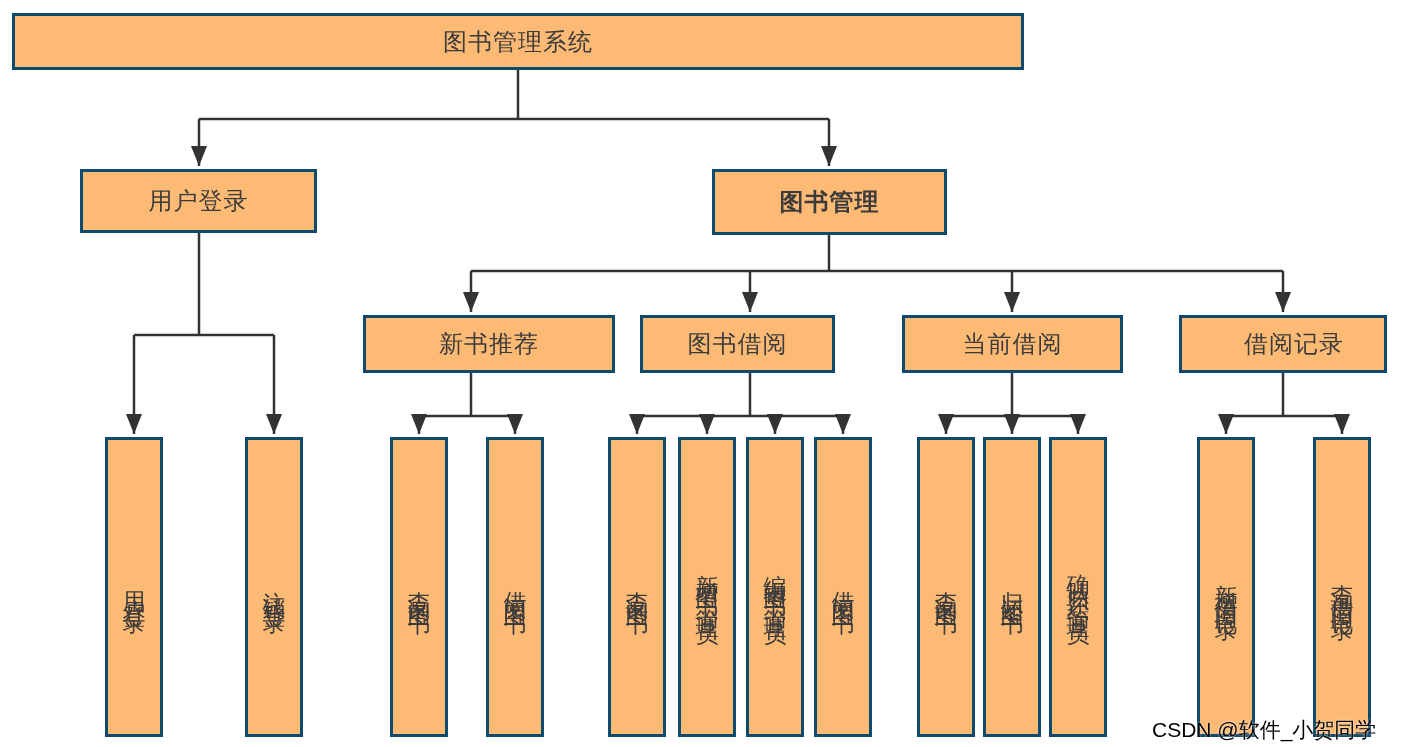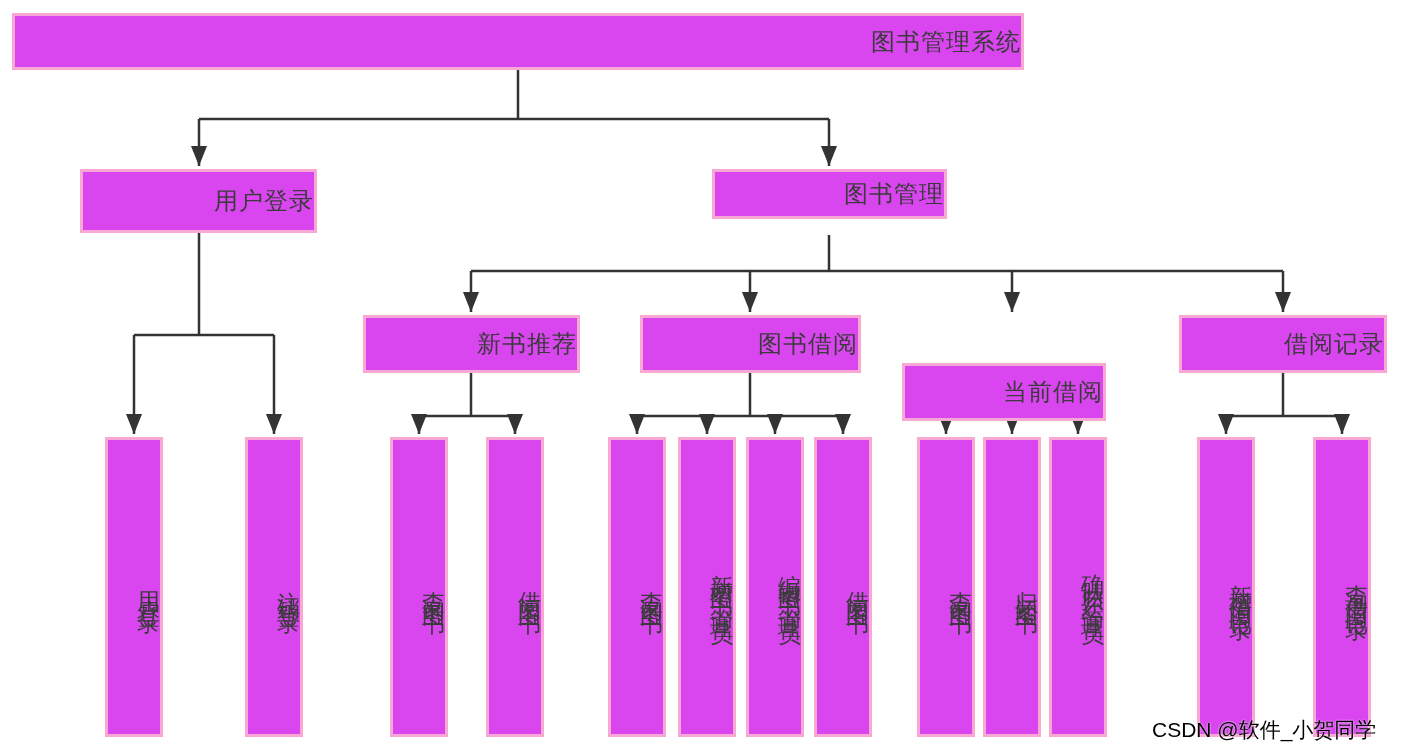--- a/index.html
+++ b/index.html
@@ -13,46 +13,46 @@
   }
   #connectors {
     position: absolute;
     left: 0; top: 0;
     width: 1405px; height: 747px;
     pointer-events: none;
   }
   .box {
     position: absolute;
     box-sizing: border-box;
-    border: 3px solid #f9a8d4;
-    background: #d946ef;
+    border: 3px solid #0c4a6e;
+    background: #fdba74;
     display: flex;
     align-items: center;
-    justify-content: flex-end;
+    justify-content: center;
     color: #3b3b3b;
   }
   .hlabel {
     font-size: 24px;
     letter-spacing: 1px;
     white-space: nowrap;
   }
   .vbox .vlabel {
     writing-mode: vertical-rl;
     text-orientation: mixed;
     font-size: 23px;
     letter-spacing: 7px;
     line-height: 1;
   }
   .root-box   { left: 12px;  top: 13px;  width: 1012px; height: 57px; }
   .user-box   { left: 80px;  top: 169px; width: 237px;  height: 64px; }
-  .mgmt-box   { left: 712px; top: 169px; width: 235px;  height: 50px; }
+  .mgmt-box   { left: 712px; top: 169px; width: 235px;  height: 66px; font-weight: bold; }
   .l3-box     { top: 315px; height: 58px; }
-  .m0 { left: 363px;  width: 217px; }
-  .m1 { left: 640px;  width: 221px; }
-  .m2 { left: 902px;  width: 204px; margin-top: 48px; }
+  .m0 { left: 363px;  width: 252px; }
+  .m1 { left: 640px;  width: 195px; }
+  .m2 { left: 902px;  width: 221px; }
   .m3 { left: 1179px; width: 208px; padding-left: 22px; }
   .leaf { top: 437px; width: 58px; height: 300px; }
   .a1 { left: 105px; }  .a2 { left: 245px; }
   .b1 { left: 390px; }  .b2 { left: 486px; }
   .c1 { left: 608px; }  .c2 { left: 678px; }  .c3 { left: 746px; }  .c4 { left: 814px; }
   .d1 { left: 917px; }  .d2 { left: 983px; }  .d3 { left: 1049px; }
   .e1 { left: 1197px; } .e2 { left: 1313px; }
   .watermark {
     position: absolute;
     left: 1152px;

